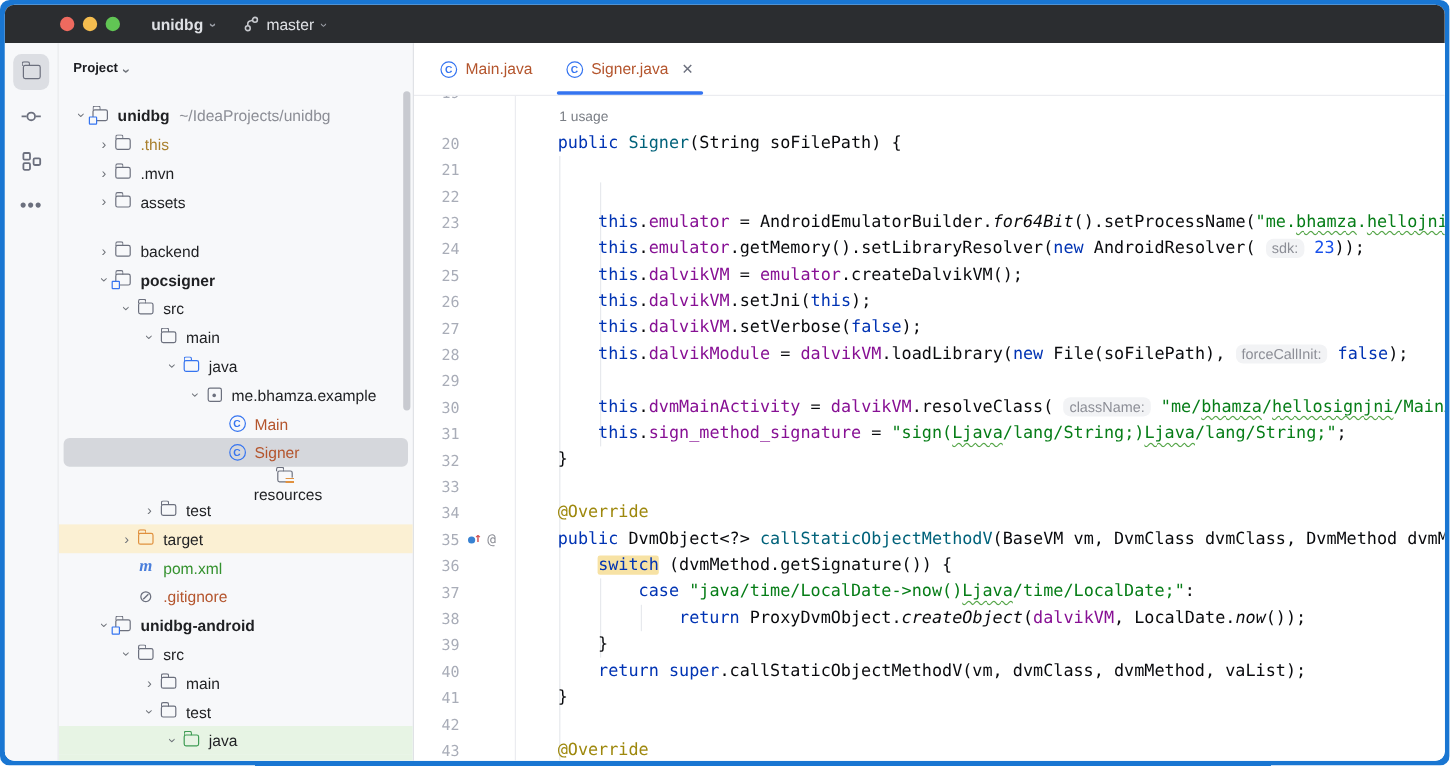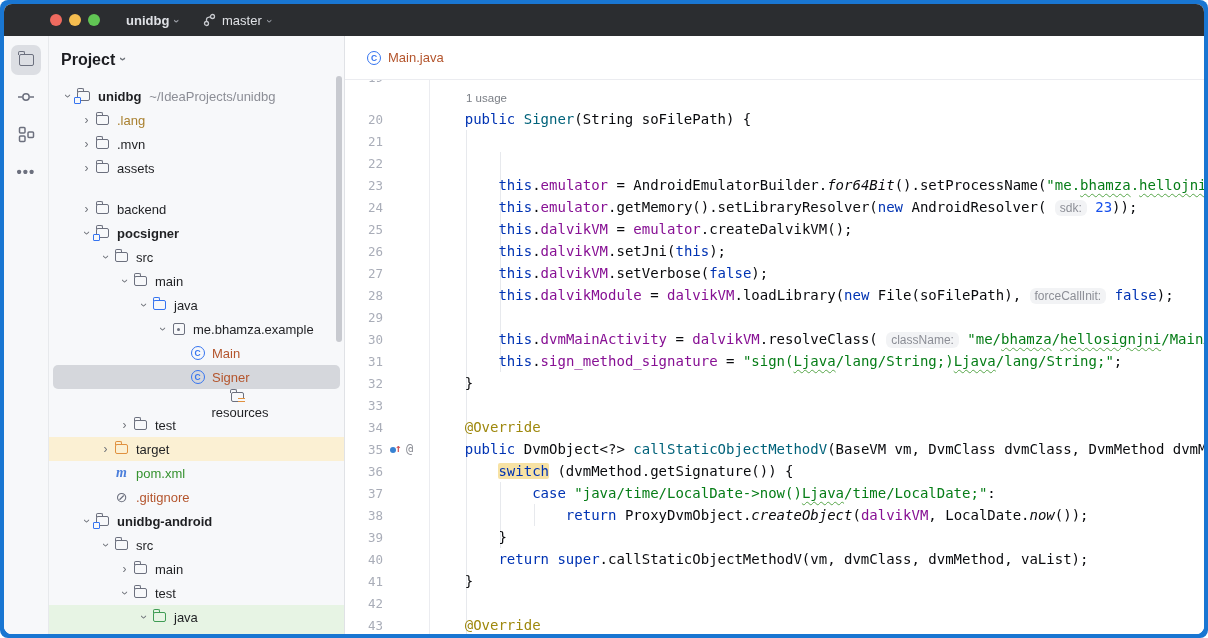--- a/index.html
+++ b/index.html
@@ -23,21 +23,21 @@
 
   
   .activitybar{width:45px;flex:none;border-right:1px solid #e7e9ec;display:flex;flex-direction:column;align-items:center;padding-top:9px;gap:7px;background:#f7f8fa;}
   .ab-btn{width:30px;height:30px;border-radius:7px;display:flex;align-items:center;justify-content:center;}
   .ab-btn.active{background:#dcdee3;}
   .ab-svg{stroke:#6c707e;fill:none;stroke-width:1.5;}
   .ab-more{color:#6c707e;font-size:15px;letter-spacing:1px;font-weight:700;}
 
   
   .project-panel{width:296px;flex:none;background:#f7f8fa;border-right:1px solid #e0e2e6;position:relative;overflow:hidden;}
-  .panel-header{height:48px;padding:15px 0 0 12px;display:flex;align-items:flex-start;gap:6px;font-size:16px;font-weight:700;color:#1c1d21;}
+  .panel-header{height:48px;padding:15px 0 0 12px;display:flex;align-items:flex-start;gap:6px;font-size:11px;font-weight:700;color:#1c1d21;}
   .panel-header .chev-h{color:#6f737a;font-size:12px;transform:rotate(90deg);margin-top:1px;}
   .panel-header .chev-h::after{content:"›";}
   .tree{position:absolute;top:48px;left:0;right:0;}
   .trow{height:24px;display:flex;align-items:center;font-size:13px;color:#1f2023;white-space:nowrap;}
   .trow.sel{background:var(--sel,#d5d7dc);border-radius:5px;margin:0 4px;}
   .trow.ignbg{background:var(--ignbg,#fbf0d3);}
   .trow.addbg{background:var(--addbg,#e7f4e4);}
   .trow .lbl.bold{font-weight:700;}
   .trow .lbl.mod{color:var(--mod,#b4552d);}
   .trow .lbl.add{color:var(--add,#35922f);}
@@ -165,21 +165,21 @@
                 <span class="fold mod"></span>
               </span>
               <span class="lbl bold">unidbg</span>
               <span class="suffix">~/IdeaProjects/unidbg</span>
             </div>
             <div class="trow" style="padding-left: 30px;">
               <span class="chev right"></span>
               <span class="tico">
                 <span class="fold"></span>
               </span>
-              <span class="lbl ign">.lang</span>
+              <span class="lbl ign">.this</span>
             </div>
             <div class="trow" style="padding-left: 30px;">
               <span class="chev right"></span>
               <span class="tico">
                 <span class="fold"></span>
               </span>
               <span class="lbl">.mvn</span>
             </div>
             <div class="trow" style="padding-left: 30px;">
               <span class="chev right"></span>
@@ -323,20 +323,25 @@
             </div>
           </div>
         <div class="scroll-thumb"></div>
       </div>
 
       <div class="editor">
         <div class="tabbar" id="tabbar">
             <div class="tab">
               <span class="cls"></span>
               <span>Main.java</span>
+            </div>
+            <div class="tab active">
+              <span class="cls"></span>
+              <span>Signer.java</span>
+              <span class="close">✕</span>
             </div>
           </div>
         <div class="code-area">
           <div class="guide" style="left:121px;top:50px;height:504px;"></div>
           <div class="guide" style="left:155px;top:72px;height:220px;"></div>
           <div class="guide" style="left:155px;top:402px;height:66px;"></div>
           <div class="guide" style="left:189px;top:424px;height:22px;"></div>
           <div id="code-lines">
               <div class="code-row">
                 <span class="lnum">19</span>

